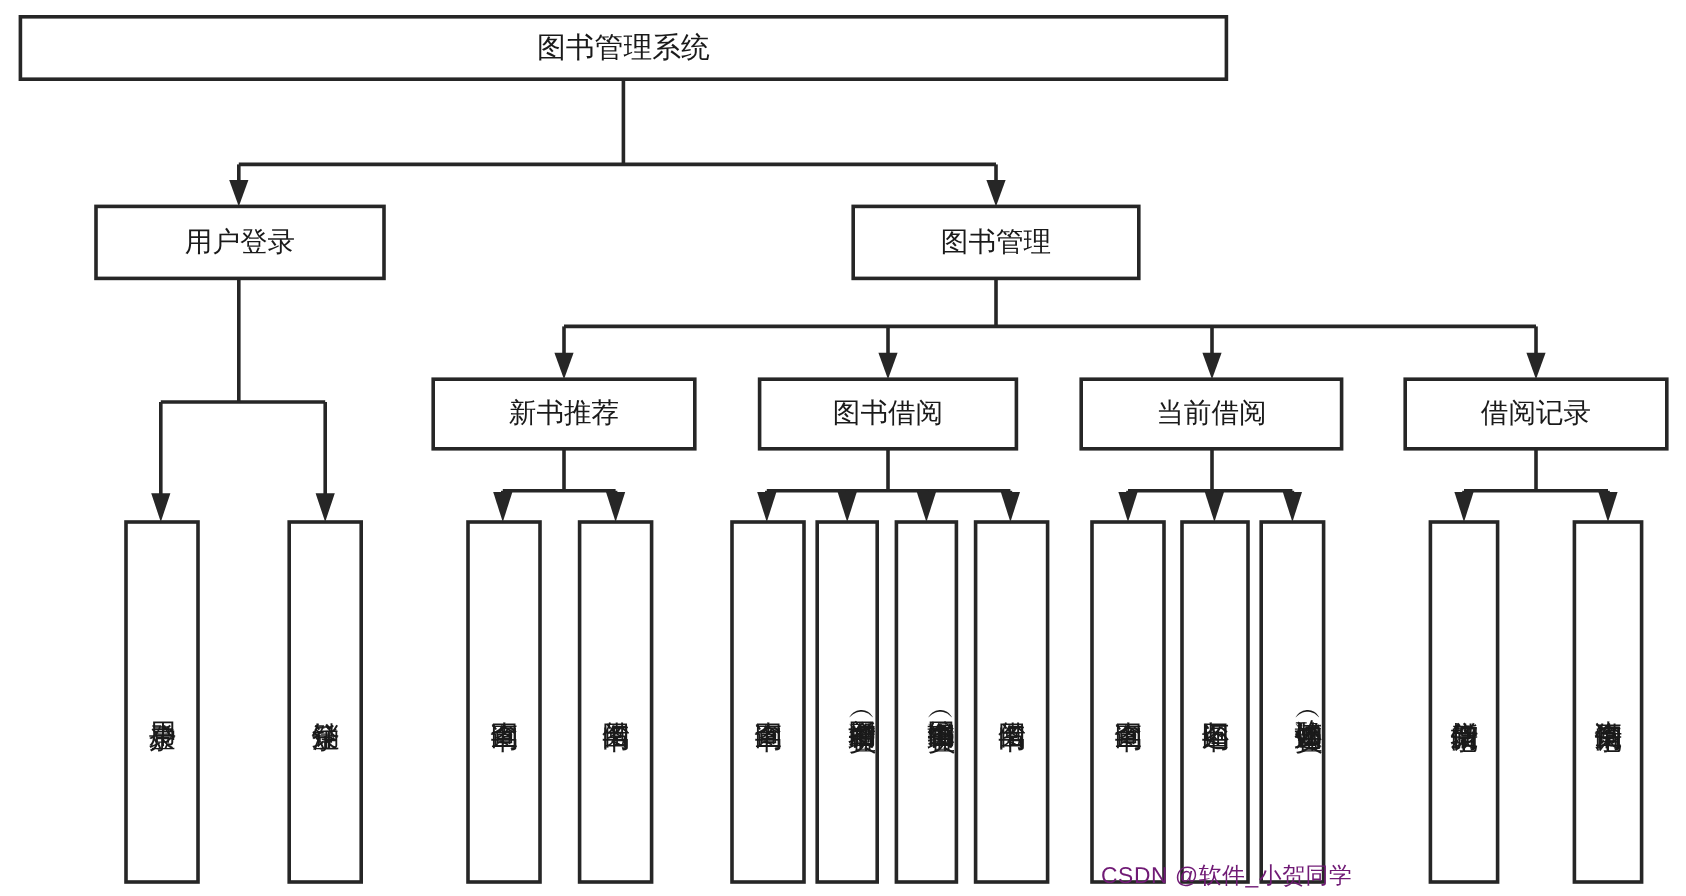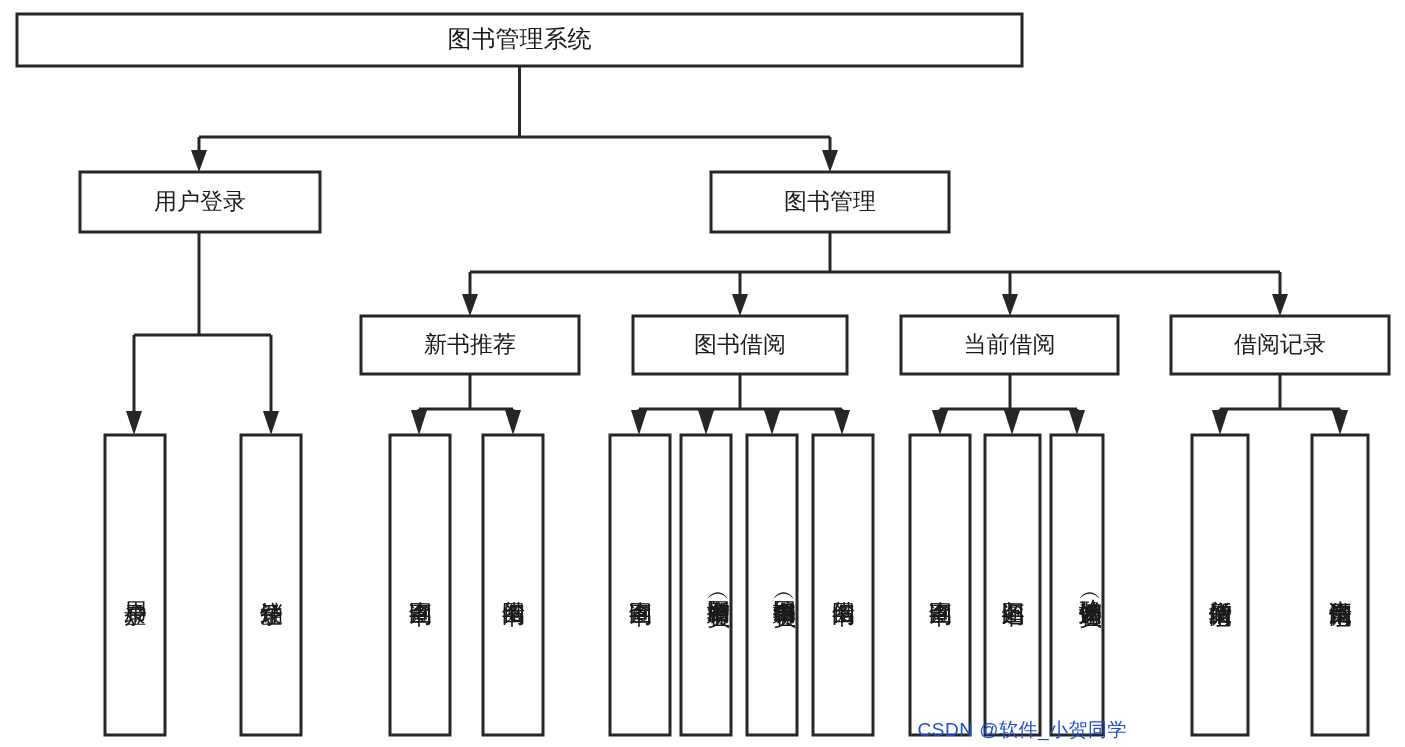--- a/index.html
+++ b/index.html
@@ -67,21 +67,21 @@
     align-items: center;
     justify-content: center;
     pointer-events: none;
   }
   .watermark {
     position: absolute;
     right: 8px;
     bottom: 4px;
     font-family: "Liberation Sans", "DejaVu Sans", sans-serif;
     font-size: 19px;
-    color: #1d4ed8;
+    color: #701a75;
     white-space: nowrap;
     letter-spacing: 0.5px;
   }
 </style>
 </head>
 <body>
 
 <div id="diagram-root">
 
   <svg class="flow" viewBox="0 0 1405 747" xmlns="http://www.w3.org/2000/svg">

